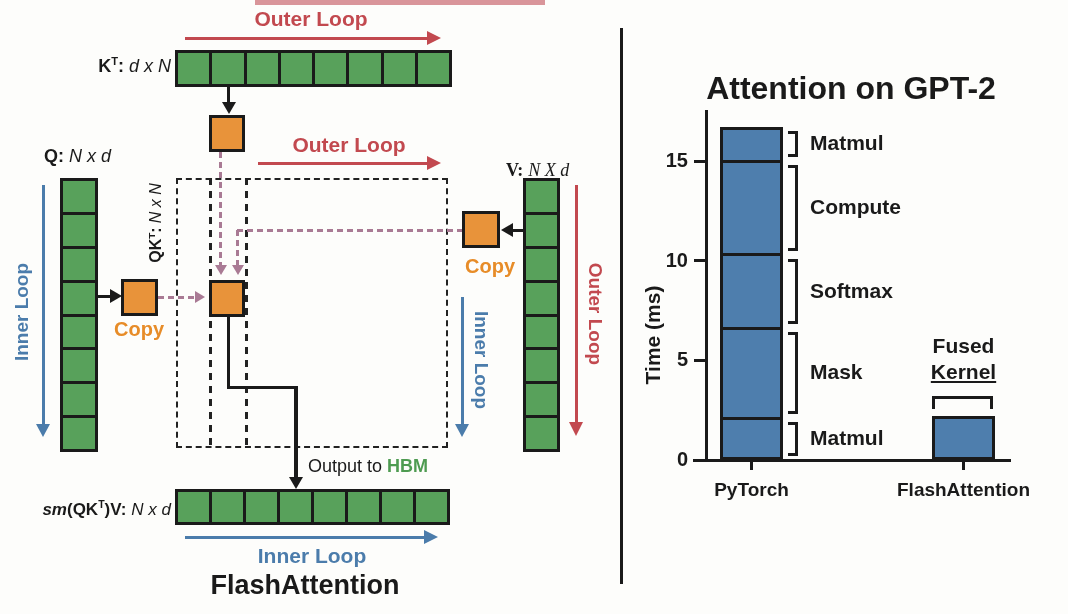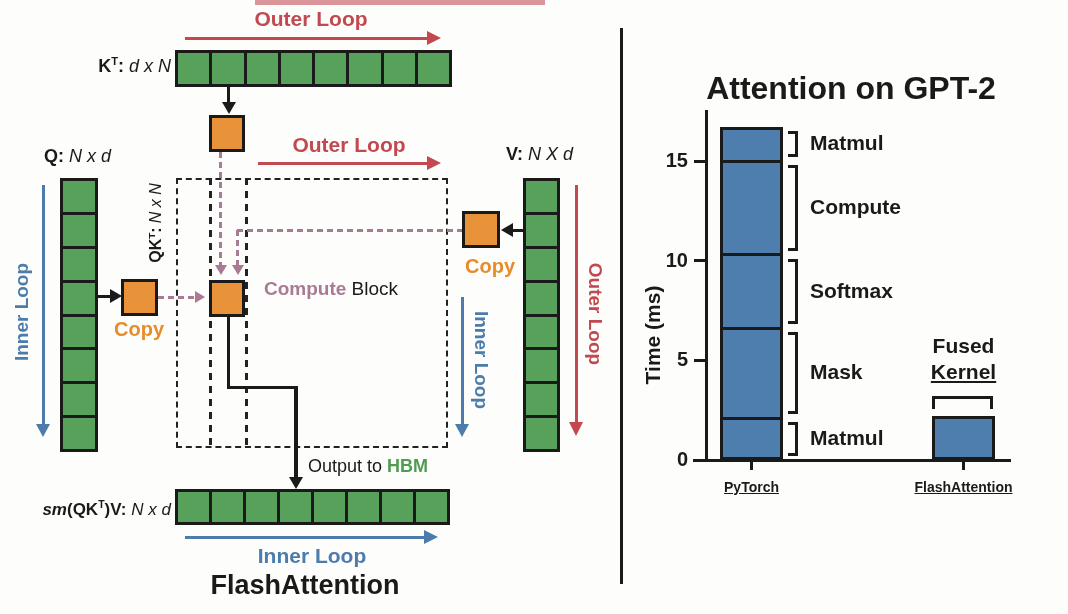--- a/index.html
+++ b/index.html
@@ -33,21 +33,21 @@
   .tri.d-blue{border-left:7px solid transparent;border-right:7px solid transparent;border-top:13px solid var(--blue);}
   .tri.r-blue{border-top:7.5px solid transparent;border-bottom:7.5px solid transparent;border-left:14px solid var(--blue);}
   .tri.d-mauve{border-left:6px solid transparent;border-right:6px solid transparent;border-top:10px solid var(--mauve);}
   .tri.r-mauve{border-top:6px solid transparent;border-bottom:6px solid transparent;border-left:10px solid var(--mauve);}
   
   .bar-box{position:absolute;background:var(--bar_blue);border:3px solid var(--ink);box-sizing:border-box;}
   .bracket-right{position:absolute;border:3px solid var(--ink);border-left:none;box-sizing:border-box;}
   .bracket-top{position:absolute;border:3px solid var(--ink);border-bottom:none;box-sizing:border-box;}
   .tick-label{font-weight:bold;font-size:20px;}
   .seg-label{font-weight:bold;font-size:21px;}
-  .cat-label{font-weight:bold;font-size:14px;text-decoration:underline;}
+  .cat-label{font-weight:bold;font-size:19px;}
 </style>
 </head>
 <body>
 
 <div id="stage">
 
   <div style="position:absolute;left:255px;top:0;width:290px;height:5px;background:#d9959a;"></div>
 
   <div class="t b" style="left:311px;top:7px;transform:translateX(-50%);font-size:21px;color:var(--red);">Outer Loop</div>
   <div class="rline" style="left:185px;top:36.5px;width:243px;height:3.5px;"></div>
@@ -111,32 +111,31 @@
   <div class="mdashh" style="left:158px;top:295.5px;width:38px;"></div>
   <div class="tri r-mauve" style="left:195px;top:291px;"></div>
   <div class="mdashv" style="left:218.5px;top:152px;height:113px;"></div>
   <div class="tri d-mauve" style="left:214.5px;top:265px;"></div>
   <div class="mdashh" style="left:237px;top:228.5px;width:225px;"></div>
   <div class="mdashv" style="left:235.5px;top:230px;height:35px;"></div>
   <div class="tri d-mauve" style="left:231.5px;top:265px;"></div>
 
   <div class="osq" style="left:209px;top:280px;width:36px;height:37px;"></div>
   <div class="t" style="left:252px;top:275px;width:158px;text-align:center;font-size:19px;line-height:27px;white-space:normal;">
-    <div><span class="b" style="color:var(--mauve);">Compute</span><span> Block</span></div>
   </div>
 
   <div class="sline" style="left:226.5px;top:316px;width:3.5px;height:72px;"></div>
   <div class="sline" style="left:226.5px;top:385.5px;width:71px;height:3.5px;"></div>
   <div class="sline" style="left:294px;top:385.5px;width:3.5px;height:93px;"></div>
   <div class="tri d-ink" style="left:288.5px;top:477px;"></div>
   <div class="t" style="left:308px;top:456px;font-size:18px;">
     <span>Output to </span><span class="b" style="color:var(--green_text);">HBM</span>
   </div>
 
-  <div class="t" style="left:506px;top:144px;font-size:18px;">
+  <div class="t" style="left:506px;top:160px;font-size:18px;font-family:Liberation Serif, serif;">
     <span class="b"><span>V</span><span>:</span></span><span class="it" style="margin-left:5px;">N X d</span>
   </div>
   <div class="blk col" style="left:523px;top:178px;width:37px;height:274px;">
       <div class="cell"></div>
       <div class="cell"></div>
       <div class="cell"></div>
       <div class="cell"></div>
       <div class="cell"></div>
       <div class="cell"></div>
       <div class="cell"></div>

